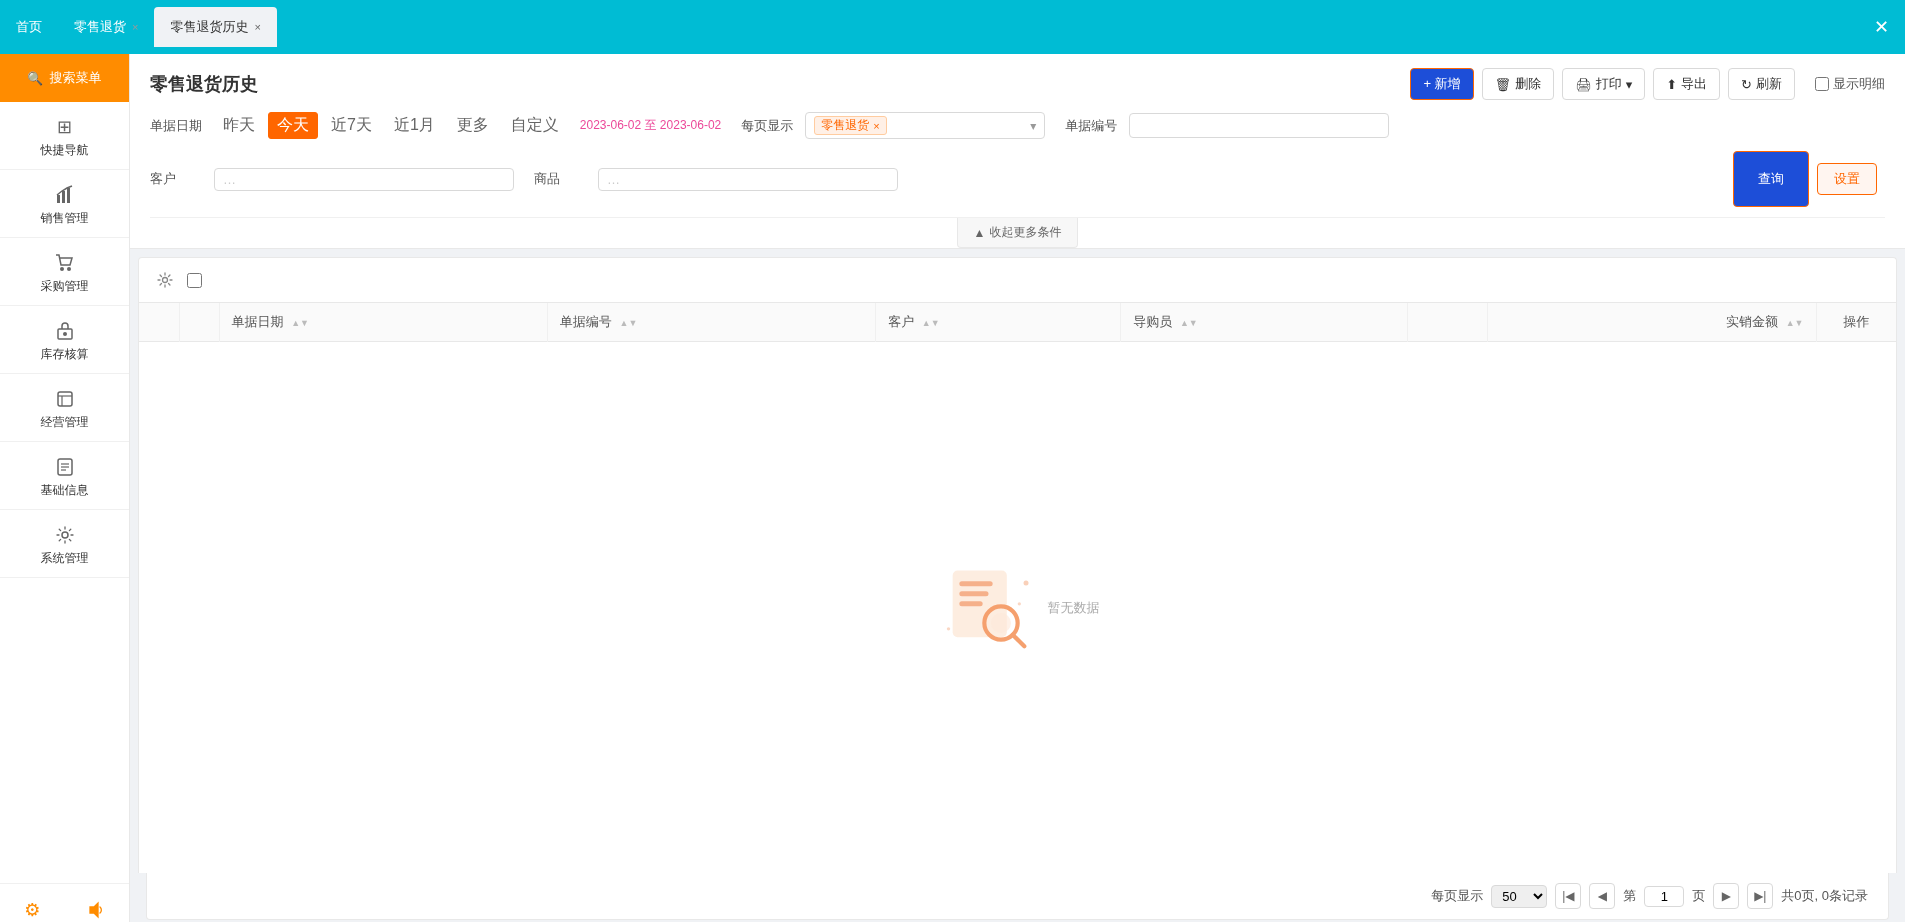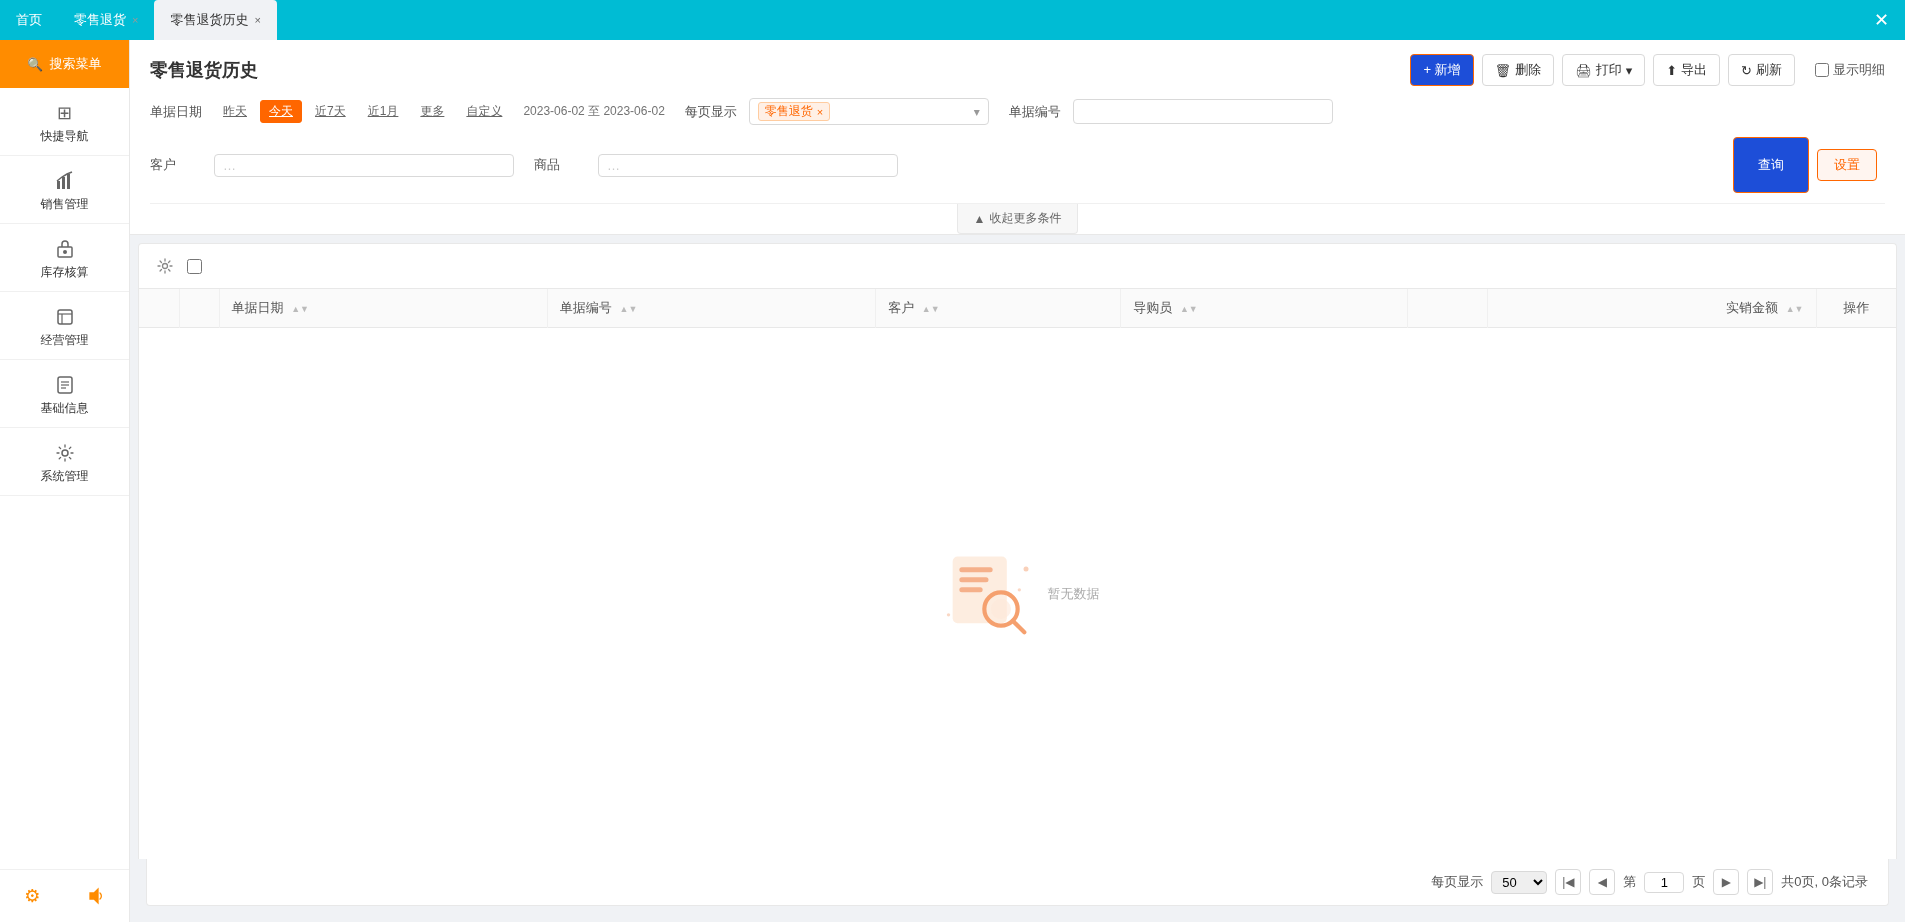--- a/index.html
+++ b/index.html
@@ -1,20 +1,20 @@
 <!DOCTYPE html>
 <html><head>
   <meta charset="utf-8">
   <style>
     * { box-sizing: border-box; margin: 0; padding: 0; font-family: 'Microsoft YaHei', Arial, sans-serif; }
     body { width: 1905px; height: 922px; overflow: hidden; background: #f0f2f5; }
 
     
     .top-bar {
-      height: 40px;
+      height: 54px;
       background: #00bcd4;
       display: flex;
       align-items: center;
       padding-left: 0;
       position: relative;
     }
     .top-tab {
       height: 40px;
       display: flex;
       align-items: center;
@@ -185,32 +185,31 @@
     }
     .filter-label { color: #555; font-size: 13px; min-width: 56px; }
     .date-filter-group {
       display: flex;
       align-items: center;
       gap: 4px;
     }
     .date-btn {
       padding: 2px 8px;
       border-radius: 3px;
-      font-size: 12px;
+      font-size: 16px;
       cursor: pointer;
       border: 1px solid transparent;
       color: #666;
-      text-decoration: underline;
     }
     .date-btn.active {
       background: #ff6600;
       color: #fff;
       border-color: #ff6600;
     }
-    .date-range-text { font-size: 12px; color: #737373; margin-left: 4px; }
+    .date-range-text { font-size: 12px; color: #ec4899; margin-left: 4px; }
     .filter-input {
       border: 1px solid #d9d9d9;
       border-radius: 4px;
       padding: 4px 10px;
       font-size: 13px;
       width: 200px;
       outline: none;
     }
     .filter-select-wrapper {
       display: flex;
@@ -407,20 +406,30 @@
     <div class="sidebar-item">
       <span class="sidebar-icon">
         <svg width="20" height="20" viewBox="0 0 20 20">
             <rect x="2" y="10" width="3" height="8" fill="#666"></rect>
             <rect x="7" y="6" width="3" height="12" fill="#666"></rect>
             <rect x="12" y="3" width="3" height="15" fill="#666"></rect>
             <polyline points="2,10 7,6 12,3 17,1" stroke="#666" stroke-width="1.5" fill="none"></polyline>
           </svg>
       </span>
       <span>销售管理</span>
+    </div>
+    <div class="sidebar-item">
+      <span class="sidebar-icon">
+        <svg width="20" height="20" viewBox="0 0 20 20">
+            <circle cx="7" cy="16" r="2" fill="#666"></circle>
+            <circle cx="14" cy="16" r="2" fill="#666"></circle>
+            <polyline points="1,2 4,2 6,12 15,12 17,5 4,5" stroke="#666" stroke-width="1.5" fill="none"></polyline>
+          </svg>
+      </span>
+      <span>采购管理</span>
     </div>
     <div class="sidebar-item">
       <span class="sidebar-icon">
         <svg width="20" height="20" viewBox="0 0 20 20">
             <rect x="3" y="8" width="14" height="10" rx="1" stroke="#666" stroke-width="1.5" fill="none"></rect>
             <path d="M7 8V5a3 3 0 016 0v3" stroke="#666" stroke-width="1.5" fill="none"></path>
             <circle cx="10" cy="13" r="2" fill="#666"></circle>
           </svg>
       </span>
       <span>库存核算</span>

